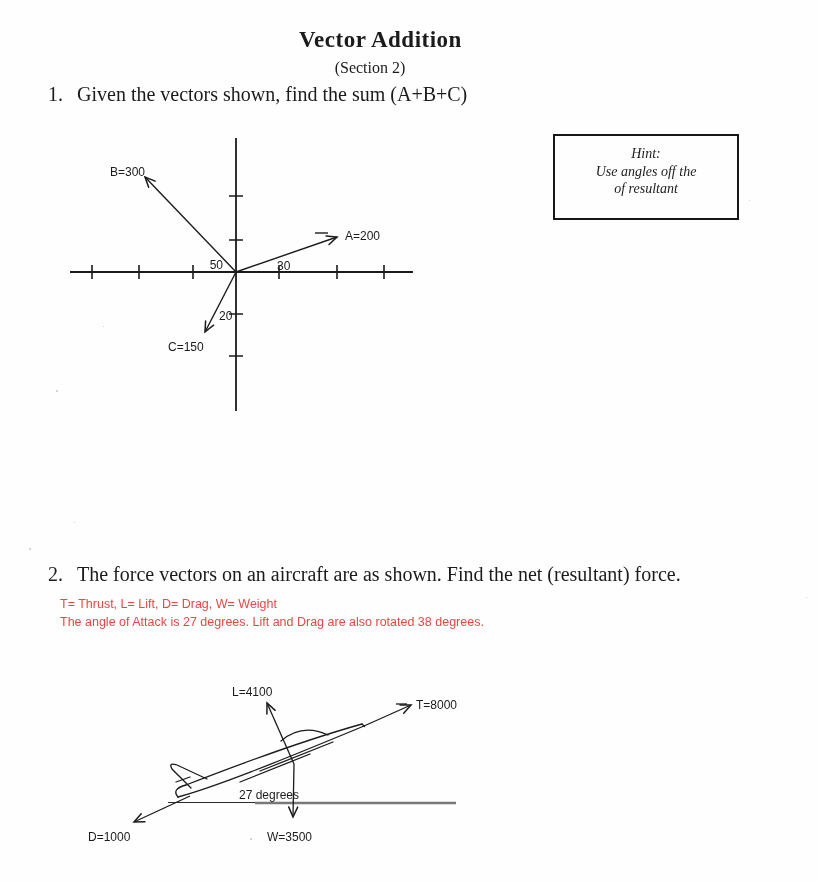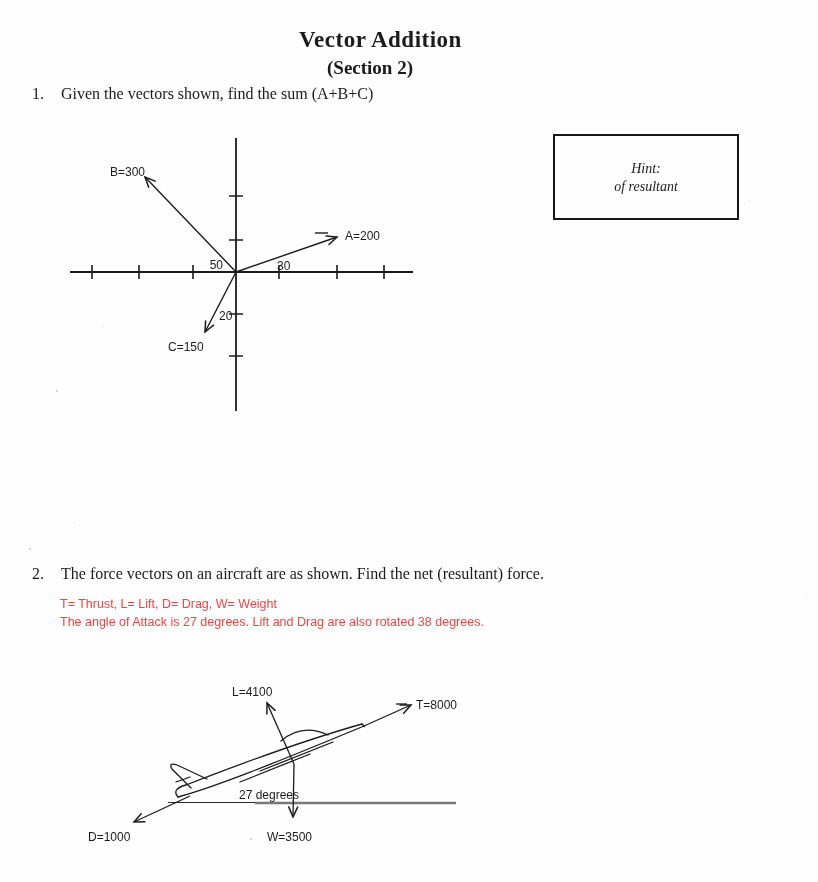--- a/index.html
+++ b/index.html
@@ -12,37 +12,37 @@
     overflow:hidden;
   }
   .title-block{
     position:absolute;left:0;top:26px;width:740px;
     text-align:center;
   }
   .title{
     font-size:23px;font-weight:bold;line-height:27px;letter-spacing:.5px;padding-left:21px;
   }
   .subtitle{
-    font-size:19px;font-weight:bold;line-height:23px;margin-top:3px;
+    font-size:16px;font-weight:normal;line-height:23px;margin-top:3px;
   }
   .problem{
-    position:absolute;left:32px;
-    font-size:16px;line-height:24px;white-space:nowrap;
+    position:absolute;left:48px;
+    font-size:20px;line-height:24px;white-space:nowrap;
   }
   .problem .pnum{display:inline-block;min-width:18px;margin-right:11px;}
   .problem1{top:82px;}
   .problem2{top:537px;margin-top:25px;}
   .hint-box{
     position:absolute;left:553px;top:134px;width:186px;height:86px;
     border:2px solid #171717;
     box-sizing:border-box;
     text-align:center;
     font-style:italic;
     font-size:14px;line-height:17.5px;
-    padding-top:24px;
+    padding-top:9px;
     background:#fefefe;
   }
   .legend{
     position:absolute;left:60px;top:596px;
     font-family:"Liberation Sans", sans-serif;
     font-size:12.5px;line-height:17.5px;color:#ef4444;
     white-space:nowrap;
   }
   svg.diagram{position:absolute;}
   #diagram1{left:60px;top:130px;}
@@ -94,20 +94,21 @@
     <text x="285" y="110">A=200</text>
     <text x="50" y="46">B=300</text>
     <text x="108" y="221">C=150</text>
     <text x="163" y="139" text-anchor="end">50</text>
     <text x="217" y="140">30</text>
     <text x="159" y="190">20</text>
   </svg>
 
   <div class="hint-box">
     <div>Hint:</div>
+    <div>Use angles off the</div>
     <div>of resultant</div>
   </div>
 
   <div class="problem problem2">
     <span class="pnum">2.</span><span>The force vectors on an aircraft are as shown. Find the net (resultant) force.</span>
   </div>
 
   <div class="legend">
     <div>T= Thrust, L= Lift, D= Drag, W= Weight</div>
     <div>The angle of Attack is 27 degrees. Lift and Drag are also rotated 38 degrees.</div>

